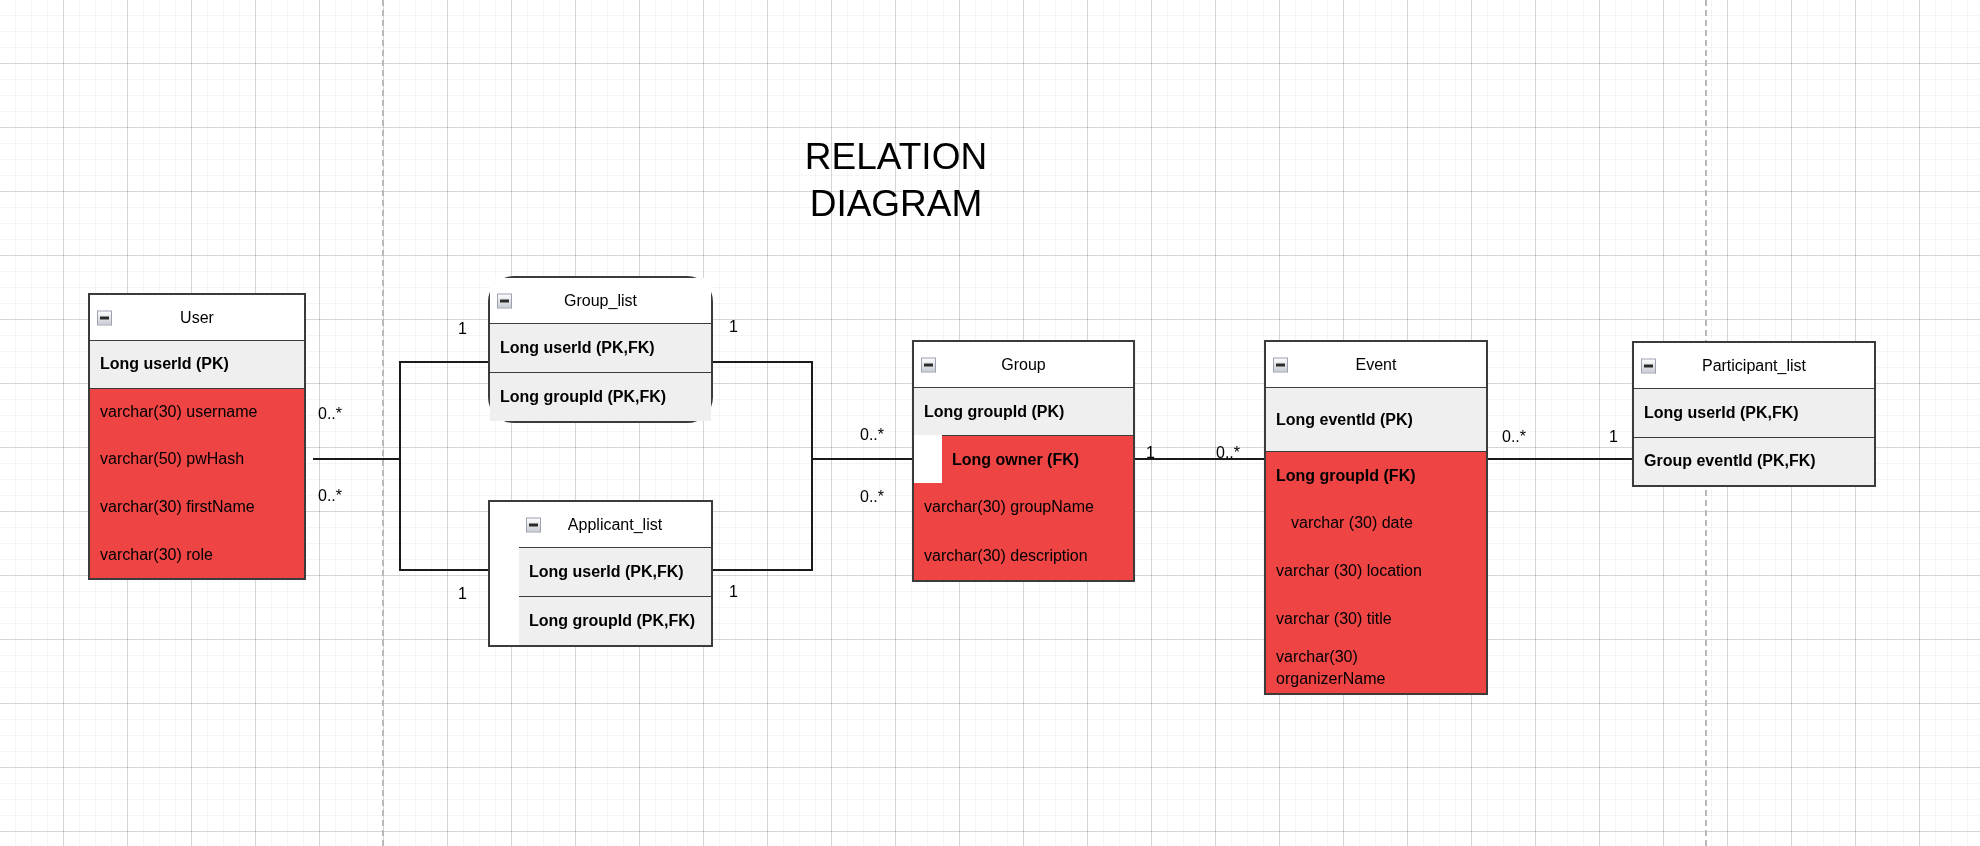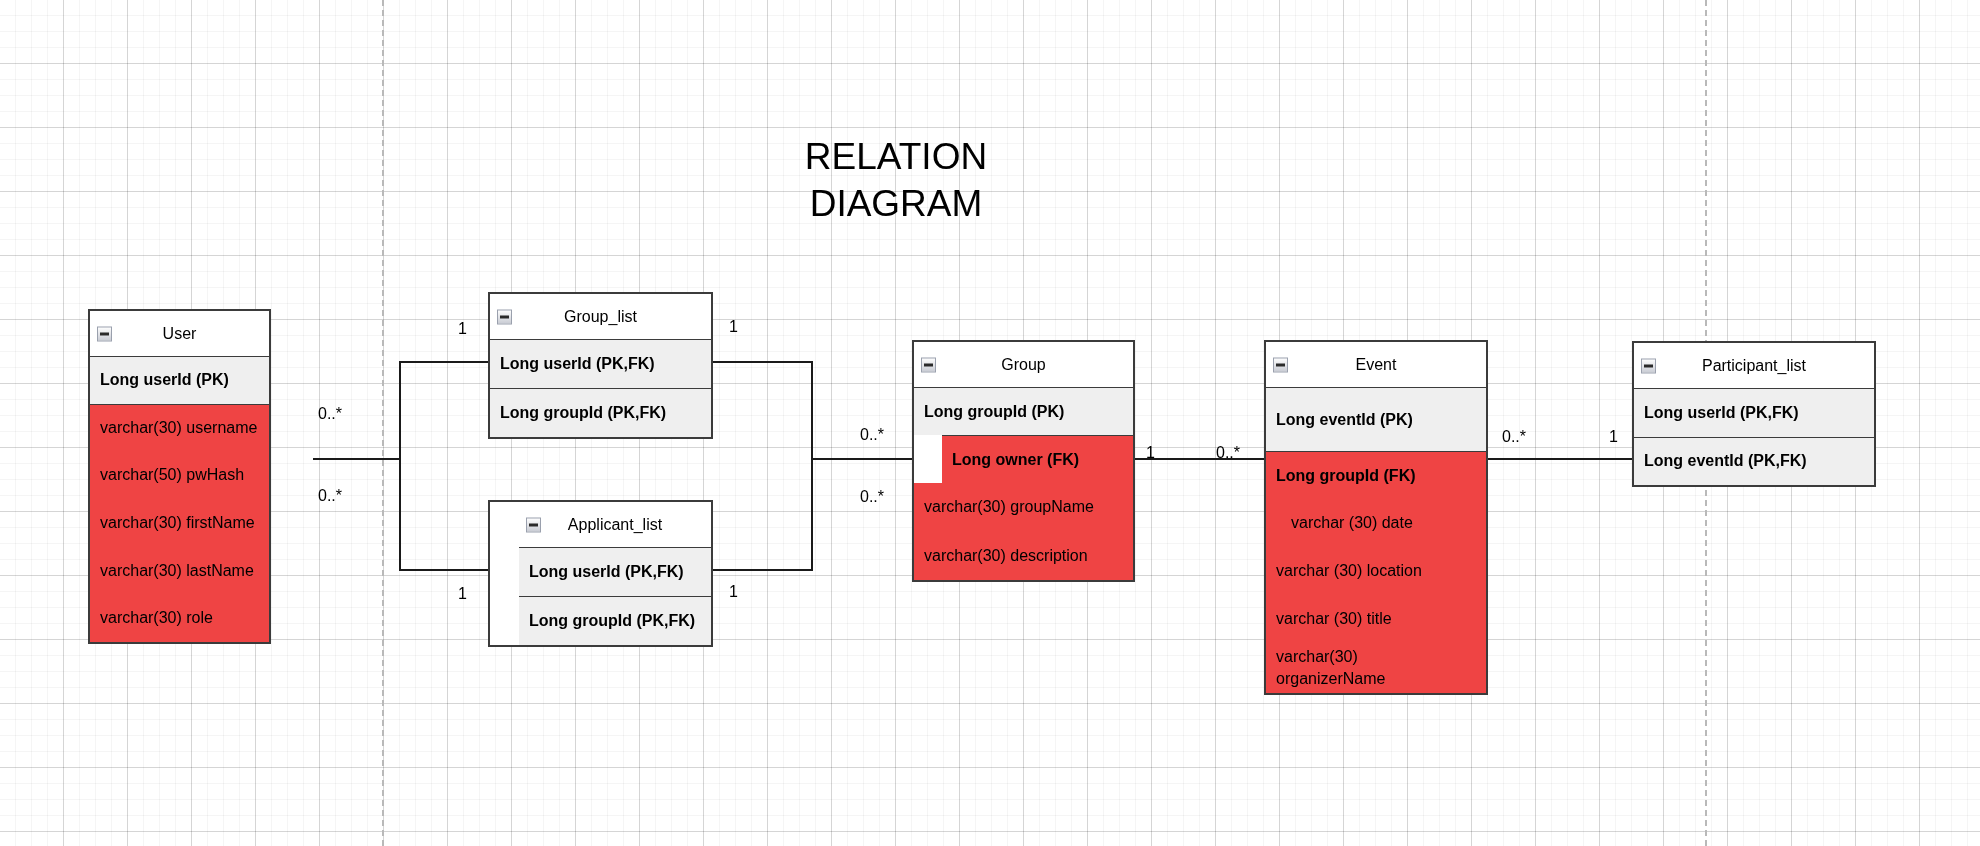--- a/index.html
+++ b/index.html
@@ -67,33 +67,32 @@
     <div class="connector" style="left: 313px; top: 458px; width: 87px; height: 2px;"></div>
     <div class="connector" style="left: 399px; top: 361px; width: 2px; height: 210px;"></div>
     <div class="connector" style="left: 400px; top: 361px; width: 88px; height: 2px;"></div>
     <div class="connector" style="left: 400px; top: 569px; width: 88px; height: 2px;"></div>
     <div class="connector" style="left: 713px; top: 361px; width: 99px; height: 2px;"></div>
     <div class="connector" style="left: 811px; top: 361px; width: 2px; height: 210px;"></div>
     <div class="connector" style="left: 713px; top: 569px; width: 99px; height: 2px;"></div>
     <div class="connector" style="left: 812px; top: 458px; width: 100px; height: 2px;"></div>
     <div class="connector" style="left: 1135px; top: 458px; width: 129px; height: 2px;"></div>
     <div class="connector" style="left: 1488px; top: 458px; width: 144px; height: 2px;"></div>
-    <div class="entity" style="left: 88px; top: 309px; width: 183px;">
+    <div class="entity" style="left: 88px; top: 293px; width: 218px;">
       <div class="entity-title" style="height: 45px;">
         <span class="collapse-icon"></span>
         <span>User</span>
       </div>
       <div class="row shaded bold divider" style="height: 47.7px;">Long userId (PK)</div>
       <div class="row divider" style="height: 47.7px;">varchar(30) username</div>
       <div class="row" style="height: 47.7px;">varchar(50) pwHash</div>
       <div class="row" style="height: 47.7px;">varchar(30) firstName</div>
-      <div class="row" style="height: 47.7px;">varchar(30) lastName</div>
       <div class="row" style="height: 47.7px;">varchar(30) role</div>
     </div>
-    <div class="entity" style="left: 488px; top: 292px; width: 225px;">
+    <div class="entity" style="left: 488px; top: 276px; width: 225px; border-radius: 26px;">
       <div class="entity-title" style="height: 45px;">
         <span class="collapse-icon"></span>
         <span>Group_list</span>
       </div>
       <div class="row shaded bold divider" style="height: 49px;">Long userId (PK,FK)</div>
       <div class="row shaded bold divider" style="height: 49px;">Long groupId (PK,FK)</div>
     </div>
     <div class="entity" style="left: 488px; top: 500px; width: 225px; padding-left: 29px;">
       <div class="entity-title" style="height: 45px;">
         <span class="collapse-icon"></span>
@@ -124,21 +123,21 @@
       <div class="row" style="height: 48px;">varchar (30) title</div>
       <div class="row wrap" style="height: 50px;">varchar(30)
 organizerName</div>
     </div>
     <div class="entity" style="left: 1632px; top: 341px; width: 244px;">
       <div class="entity-title" style="height: 45px;">
         <span class="collapse-icon"></span>
         <span>Participant_list</span>
       </div>
       <div class="row shaded bold divider" style="height: 48.5px;">Long userId (PK,FK)</div>
-      <div class="row shaded bold divider" style="height: 48.5px;">Long eventId (PK,FK)</div>
+      <div class="row shaded bold divider" style="height: 48.5px;">Group eventId (PK,FK)</div>
     </div>
     <div class="card-label" style="left: 318px; top: 404px;">0..*</div>
     <div class="card-label" style="left: 318px; top: 486px;">0..*</div>
     <div class="card-label" style="left: 458px; top: 319px;">1</div>
     <div class="card-label" style="left: 729px; top: 317px;">1</div>
     <div class="card-label" style="left: 458px; top: 584px;">1</div>
     <div class="card-label" style="left: 729px; top: 582px;">1</div>
     <div class="card-label" style="left: 860px; top: 425px;">0..*</div>
     <div class="card-label" style="left: 860px; top: 487px;">0..*</div>
     <div class="card-label" style="left: 1146px; top: 443px;">1</div>

